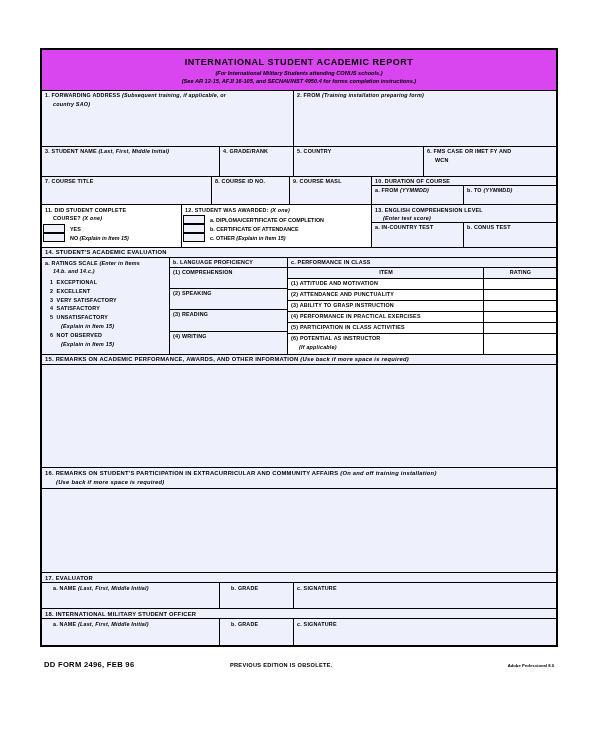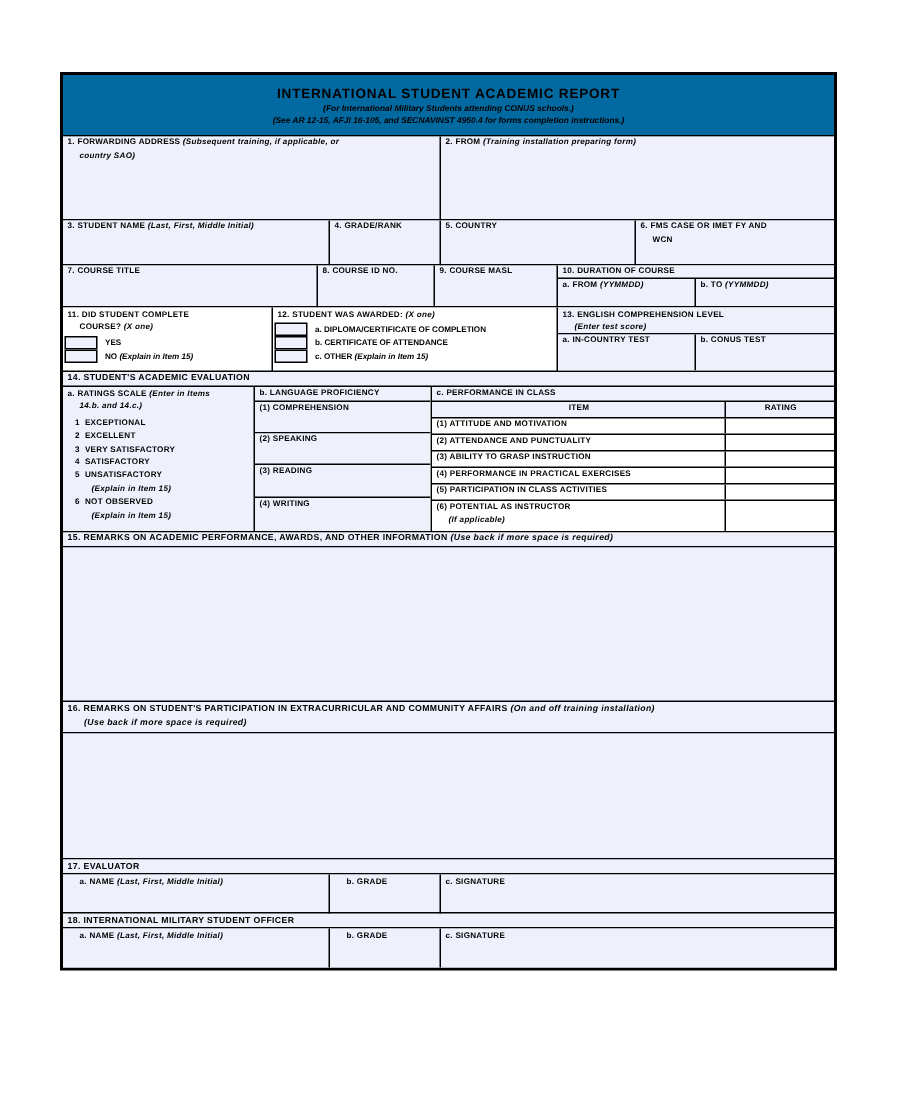--- a/index.html
+++ b/index.html
@@ -61,21 +61,21 @@
     white-space: nowrap;
   }
   .it {
     font-style: italic;
     font-weight: bold;
   }
   .ind { padding-left: 11px; }
 
   
   .hdr {
-    background: #0369a1;
+    background: #d946ef;
     text-align: center;
     padding: 7px 4px 6px 4px;
     border-bottom: 1px solid #000000;
   }
   .hdr .t1 {
     font-size: 9px;
     font-weight: bold;
     letter-spacing: 0.55px;
   }
   .hdr .t2 {
@@ -415,14 +415,19 @@
       <div class="cell nob" style="width:74px;height:26px;">
         <span class="lbl ind">b.  GRADE</span>
       </div>
       <div class="cell nob" style="width:262px;height:26px;border-right:none;">
         <span class="lbl">c.  SIGNATURE</span>
       </div>
     </div>
 
   </div>
 
+  <div class="foot">
+    <span class="fl">DD FORM 2496, FEB 96</span>
+    <span class="fc">PREVIOUS EDITION IS OBSOLETE.</span>
+    <span class="fr">Adobe Professional 8.0</span>
+  </div>
 
 </div>
 
 </body></html>

